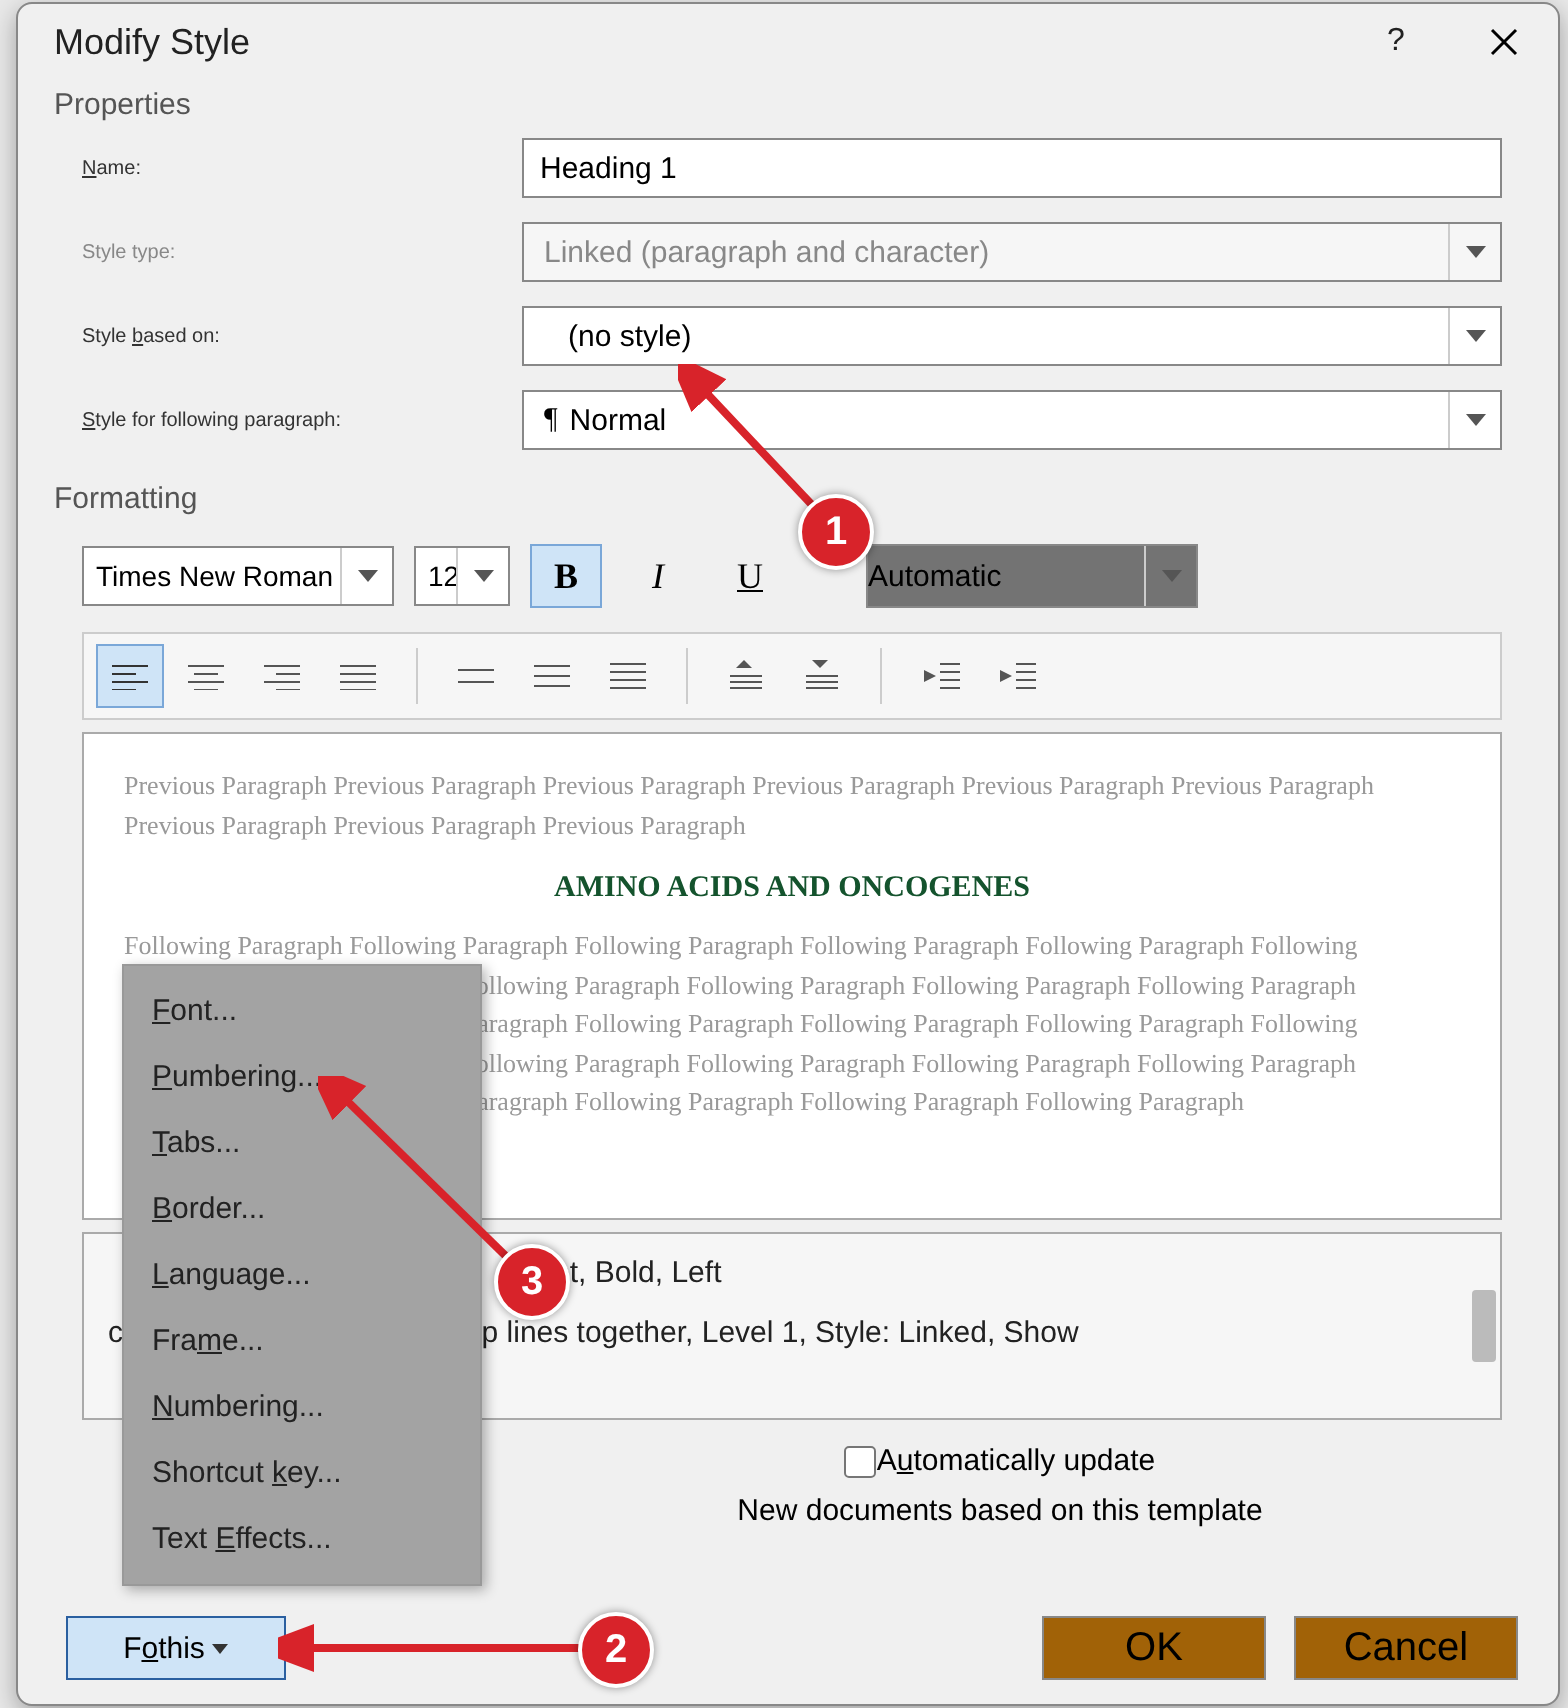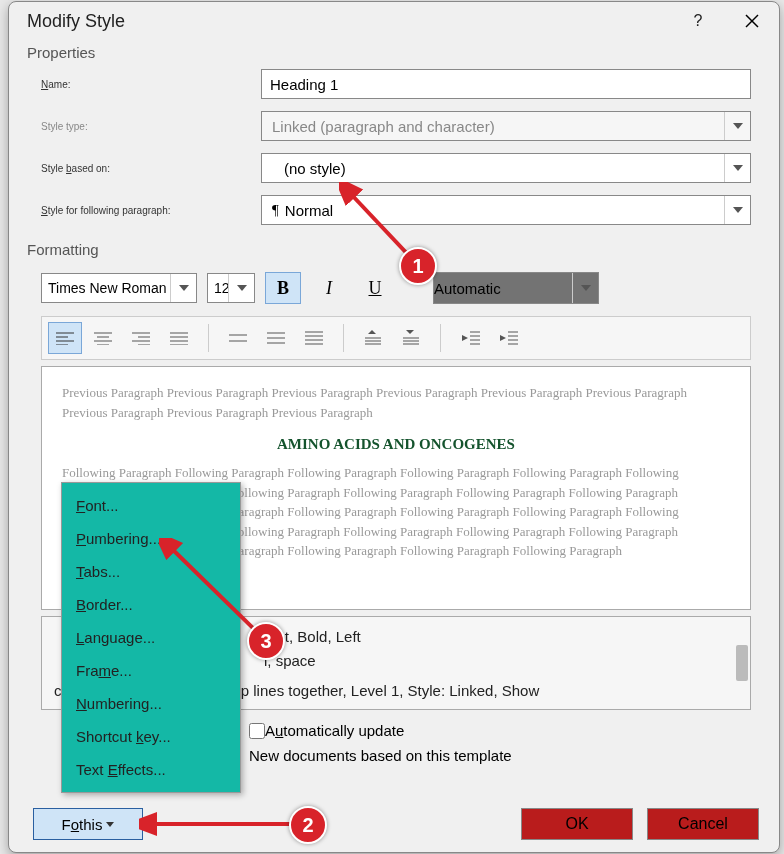--- a/index.html
+++ b/index.html
@@ -68,39 +68,39 @@
   }
   .prev-text { font-family: "Times New Roman", serif; font-size: 13px; color: #999; line-height: 1.5; }
   .prev-heading { font-family: "Times New Roman", serif; font-weight: bold; font-size: 15px; color: #14532d; margin: 14px 0 10px; text-align: center; }
   .desc-box {
     margin: 4px 28px 6px 32px; border: 1px solid #aaa; background: #f6f6f6;
     height: 94px; padding: 8px 12px; font-size: 15px; color: #222; position: relative;
     line-height: 1.6;
   }
   .desc-scroll { position: absolute; right: 2px; top: 30%; width: 12px; height: 36px; background: #bbb; border-radius: 2px; }
   .checks { padding: 6px 28px 0 240px; font-size: 15px; }
-  .check-row { display: flex; align-items: center; gap: 0; margin-bottom: 8px; }
+  .check-row { display: flex; align-items: center; gap: 0; margin-bottom: 8px; justify-content: center; }
   .check-row input { width: 16px; height: 16px; }
   .radio-row { padding-left: 0px; margin-top: 4px; }
   .footer {
     position: absolute; bottom: 12px; left: 0; right: 0;
     display: flex; align-items: center; padding: 0 20px 0 24px; gap: 14px;
   }
   .format-btn {
     width: 110px; height: 32px; background: #cfe4f7; border: 1px solid #2a5fa0;
     font-size: 15px; display: flex; align-items: center; justify-content: center; gap: 4px;
   }
   .spacer { flex: 1; }
   .dlg-btn {
-    width: 112px; height: 32px; background: #b91c1c; border: 1px solid #888;
-    font-size: 16px; display: flex; align-items: center; justify-content: center;
+    width: 112px; height: 32px; background: #a16207; border: 1px solid #888;
+    font-size: 20px; display: flex; align-items: center; justify-content: center;
   }
   .popup-menu {
     position: absolute; left: 52px; top: 480px; width: 180px;
-    background: #14b8a6; border: 1px solid #999; box-shadow: 2px 2px 6px rgba(0,0,0,0.3);
+    background: #a3a3a3; border: 1px solid #999; box-shadow: 2px 2px 6px rgba(0,0,0,0.3);
     padding: 6px 0; z-index: 10;
   }
   .menu-item { padding: 8px 14px; font-size: 15px; color: #222; cursor: pointer; }
   .badge {
     position: absolute; width: 38px; height: 38px; border-radius: 50%;
     background: #d8232a; color: #fff; font-size: 20px; font-weight: bold;
     display: flex; align-items: center; justify-content: center;
     border: 2px solid #fff; box-shadow: 0 0 4px rgba(0,0,0,0.4); z-index: 20;
   }
   .arrow-svg { position: absolute; z-index: 15; pointer-events: none; }
@@ -295,21 +295,20 @@
   </div>
 
   <div class="preview">
     <div class="prev-text">Previous Paragraph Previous Paragraph Previous Paragraph Previous Paragraph Previous Paragraph Previous Paragraph Previous Paragraph Previous Paragraph Previous Paragraph</div>
     <div class="prev-heading">AMINO ACIDS AND ONCOGENES</div>
     <div class="prev-text">Following Paragraph Following Paragraph Following Paragraph Following Paragraph Following Paragraph Following Paragraph Following Paragraph Following Paragraph Following Paragraph Following Paragraph Following Paragraph Following Paragraph Following Paragraph Following Paragraph Following Paragraph Following Paragraph Following Paragraph Following Paragraph Following Paragraph Following Paragraph Following Paragraph Following Paragraph Following Paragraph Following Paragraph Following Paragraph Following Paragraph Following Paragraph</div>
   </div>
 
   <div class="desc-box">
     <div style="padding-left:210px">2 pt, Bold, Left</div>
-    <div style="padding-left:210px">i, space</div>
     <div style="padding-left:0px;margin-top:6px">control, Keep with next, Keep lines together, Level 1, Style: Linked, Show</div>
     <div class="desc-scroll"></div>
   </div>
 
   <div class="checks">
     <div class="check-row">
       <input type="checkbox" style="">
       <span><span>A</span><span class="u">u</span><span>tomatically update</span></span>
     </div>
     <div class="check-row radio-row">

